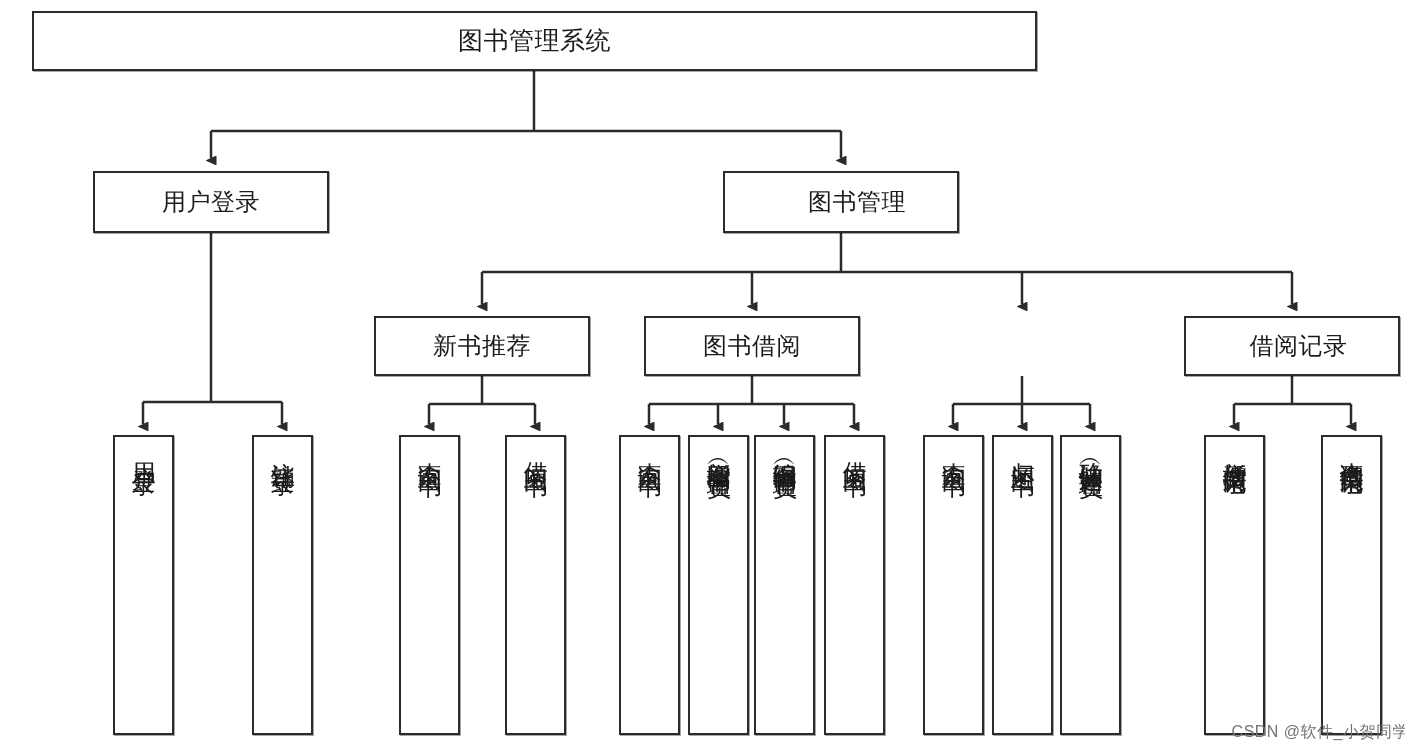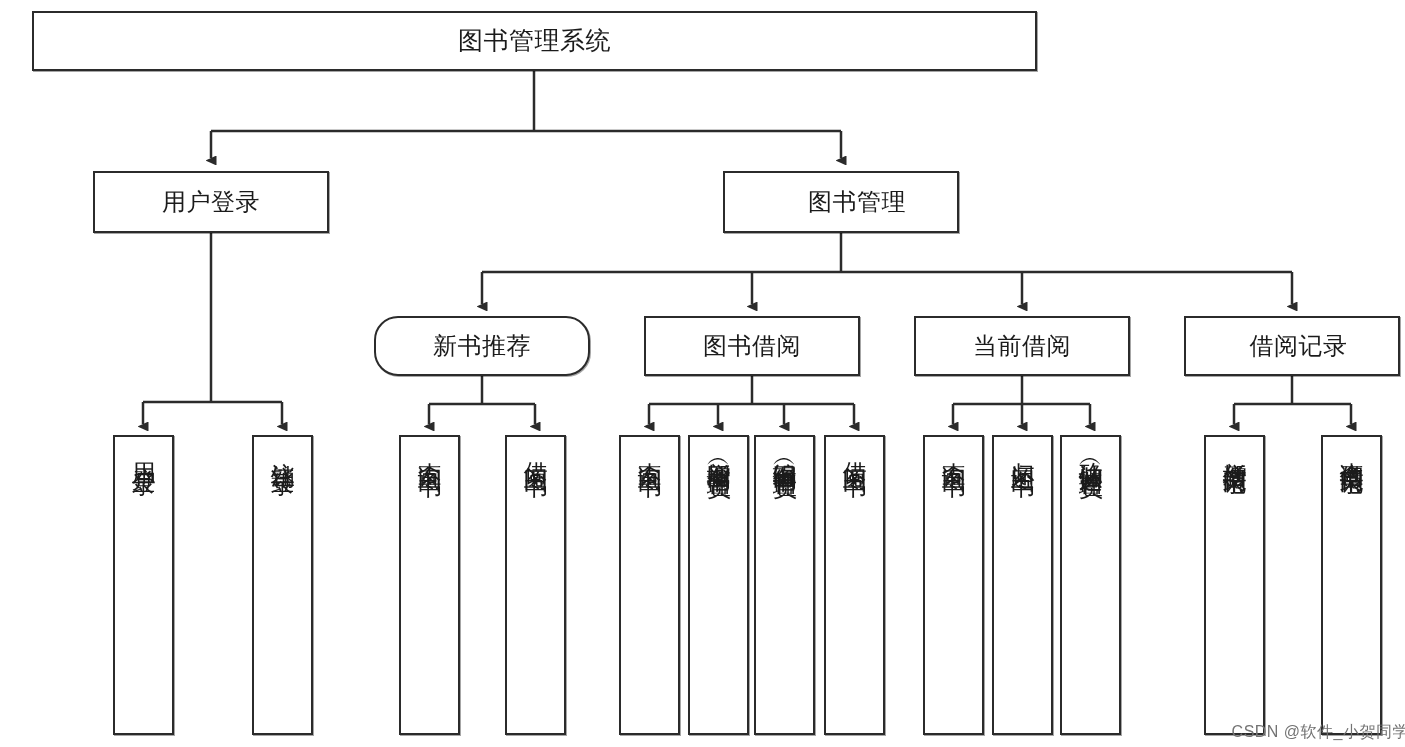--- a/index.html
+++ b/index.html
@@ -143,31 +143,28 @@
   </div>
 
   <div class="node h" style="left:81px; top:171px; width:236px; height:62px;">
     <span class="label">用户登录</span>
   </div>
 
   <div class="node h" style="left:711px; top:171px; width:236px; height:62px;padding-left:32px;">
     <span class="label">图书管理</span>
   </div>
 
-  <div class="node h" style="left:362px; top:316px; width:216px; height:60px;border-radius:24px;">
+  <div class="node h" style="left:362px; top:316px; width:216px; height:60px;">
     <span class="label">新书推荐</span>
   </div>
 
   <div class="node h" style="left:632px; top:316px; width:216px; height:60px;justify-content:center;">
     <span class="label">图书借阅</span>
   </div>
 
-  <div class="node h" style="left:902px; top:316px; width:216px; height:60px;">
-    <span class="label">当前借阅</span>
-  </div>
 
   <div class="node h" style="left:1172px; top:316px; width:216px; height:60px;padding-left:13px;">
     <span class="label">借阅记录</span>
   </div>
 
   <div class="node v" style="left:101px; top:435px; width:61px; height:300px;">
     <span class="label">用户登录</span>
   </div>
 
   <div class="node v" style="left:240px; top:435px; width:61px; height:300px;">

